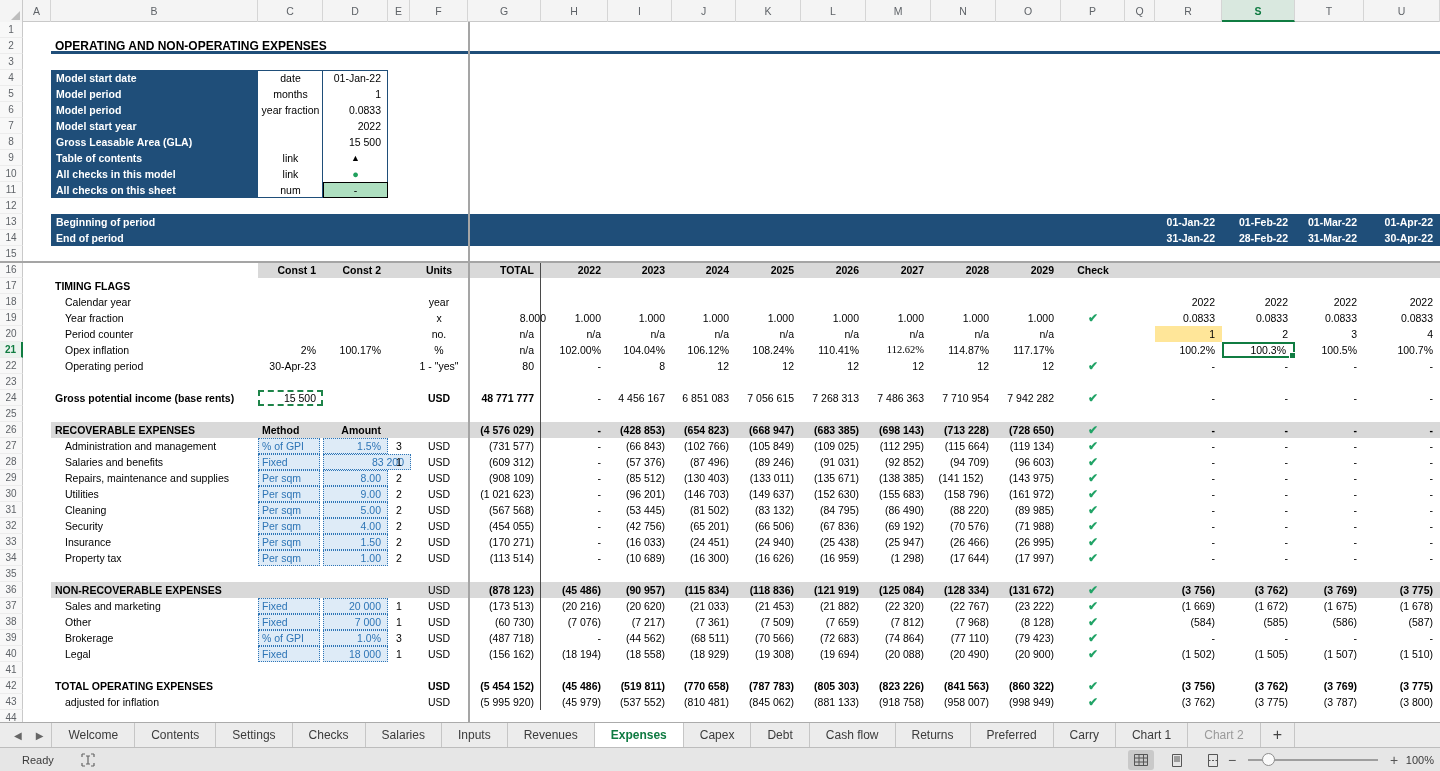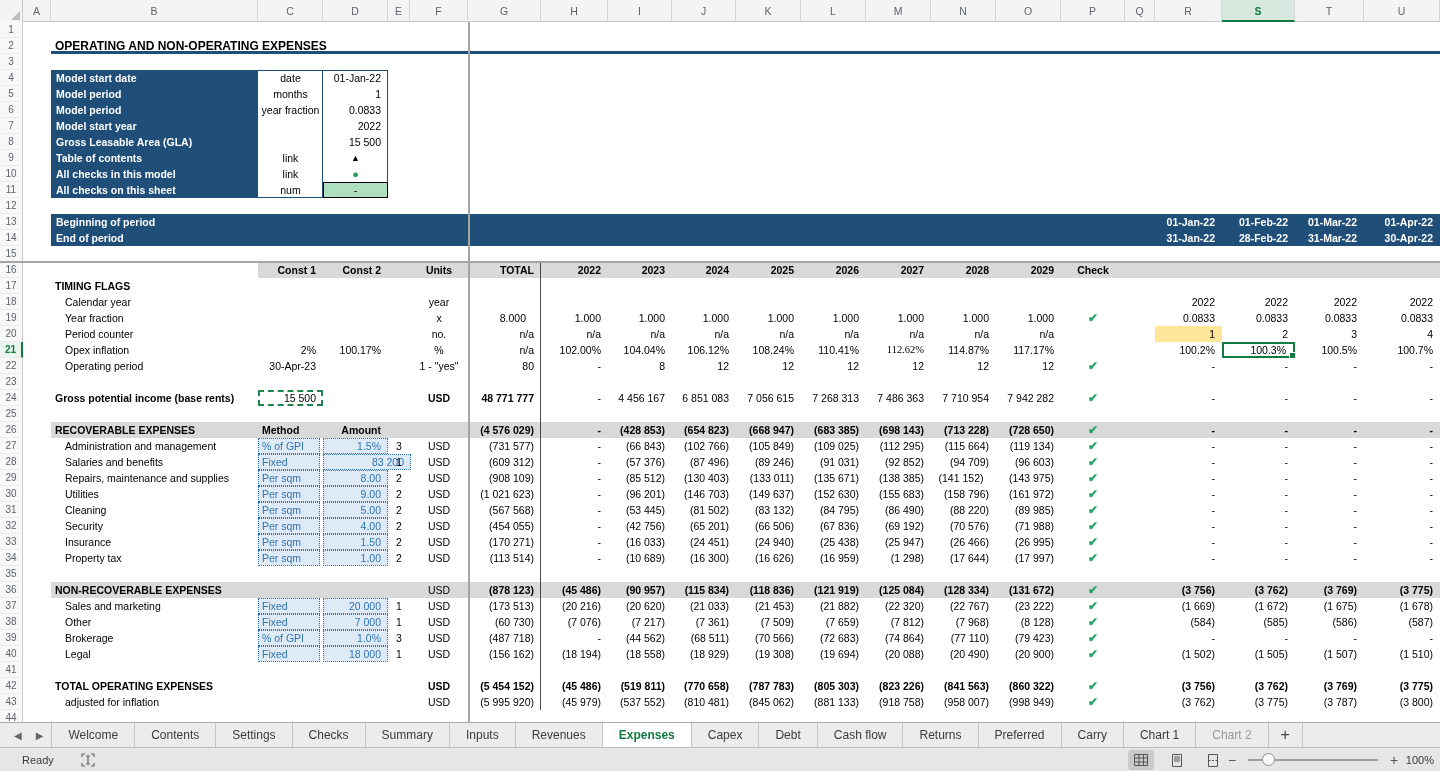--- a/index.html
+++ b/index.html
@@ -215,21 +215,21 @@
       <div class="cell s-cb" style="left: 1061px; top: 240px; width: 64px;">Check</div>
       <div class="cell s-Lb" style="left: 51px; top: 256px; width: 207px;">TIMING FLAGS</div>
       <div class="cell s-Li" style="left: 51px; top: 272px; width: 207px;">Calendar year</div>
       <div class="cell s-c" style="left: 410px; top: 272px; width: 58px;">year</div>
       <div class="cell" style="left: 1155px; top: 272px; width: 67px;">2022</div>
       <div class="cell" style="left: 1222px; top: 272px; width: 73px;">2022</div>
       <div class="cell" style="left: 1295px; top: 272px; width: 69px;">2022</div>
       <div class="cell" style="left: 1364px; top: 272px; width: 76px;">2022</div>
       <div class="cell s-Li" style="left: 51px; top: 288px; width: 207px;">Year fraction</div>
       <div class="cell s-c" style="left: 410px; top: 288px; width: 58px;">x</div>
-      <div class="cell" style="left: 460px; top: 288px; width: 73px;">8.000</div>
+      <div class="cell" style="left: 480px; top: 288px; width: 73px;">8.000</div>
       <div class="cell" style="left: 541px; top: 288px; width: 67px;">1.000</div>
       <div class="cell" style="left: 608px; top: 288px; width: 64px;">1.000</div>
       <div class="cell" style="left: 672px; top: 288px; width: 64px;">1.000</div>
       <div class="cell" style="left: 736px; top: 288px; width: 65px;">1.000</div>
       <div class="cell" style="left: 801px; top: 288px; width: 65px;">1.000</div>
       <div class="cell" style="left: 866px; top: 288px; width: 65px;">1.000</div>
       <div class="cell" style="left: 931px; top: 288px; width: 65px;">1.000</div>
       <div class="cell" style="left: 996px; top: 288px; width: 65px;">1.000</div>
       <div class="cell s-chk" style="left: 1061px; top: 288px; width: 64px;">✔</div>
       <div class="cell" style="left: 1155px; top: 288px; width: 67px;">0.0833</div>
@@ -600,21 +600,21 @@
   <div id="tabbar">
     <div id="tabnav">
       <span>◀</span>
       <span>▶</span>
     </div>
     <div id="tabs" style="display: flex;">
         <div class="tab">Welcome</div>
         <div class="tab">Contents</div>
         <div class="tab">Settings</div>
         <div class="tab">Checks</div>
-        <div class="tab">Summary</div>
+        <div class="tab">Salaries</div>
         <div class="tab">Inputs</div>
         <div class="tab">Revenues</div>
         <div class="tab active">Expenses</div>
         <div class="tab">Capex</div>
         <div class="tab">Debt</div>
         <div class="tab">Cash flow</div>
         <div class="tab">Returns</div>
         <div class="tab">Preferred</div>
         <div class="tab">Carry</div>
         <div class="tab">Chart 1</div>

